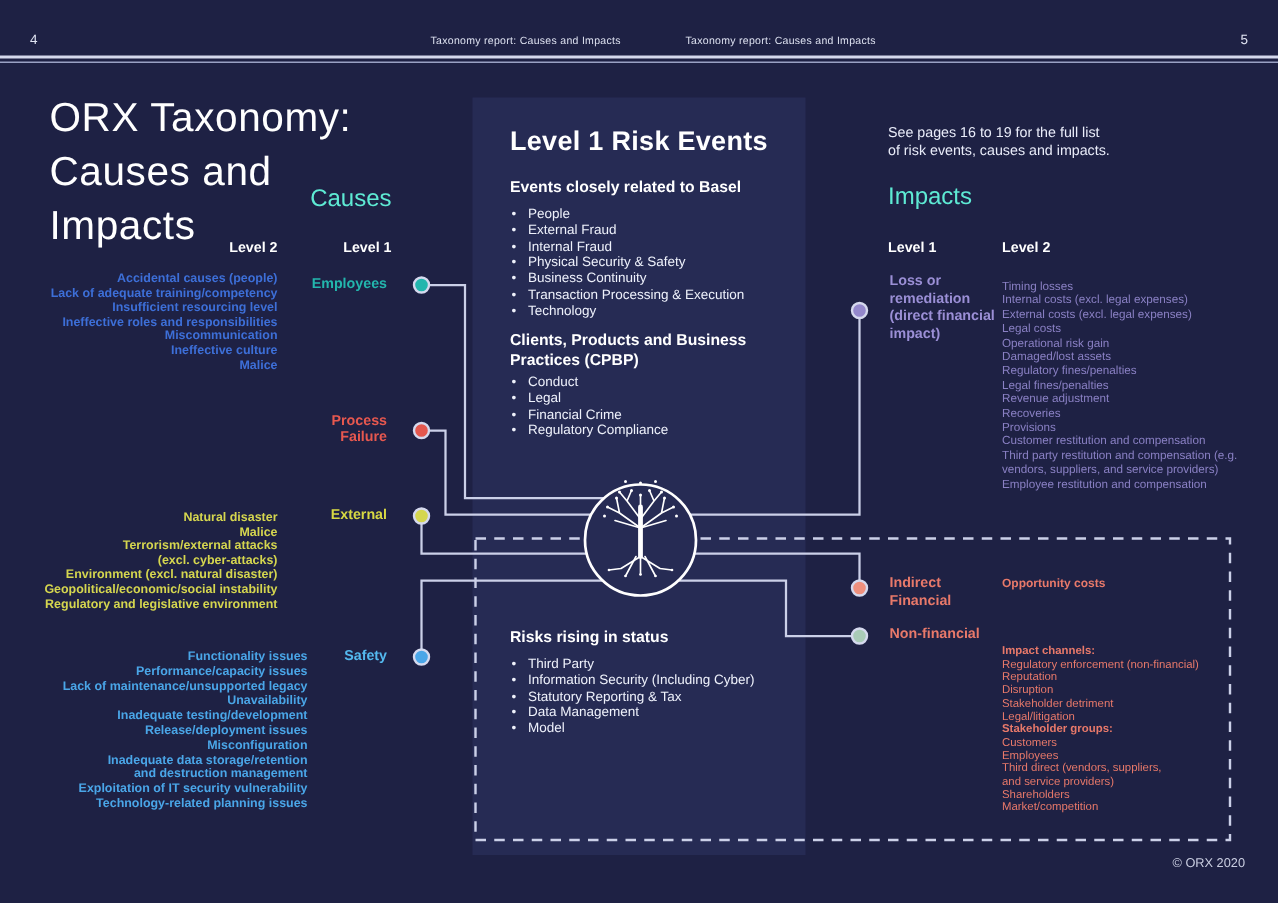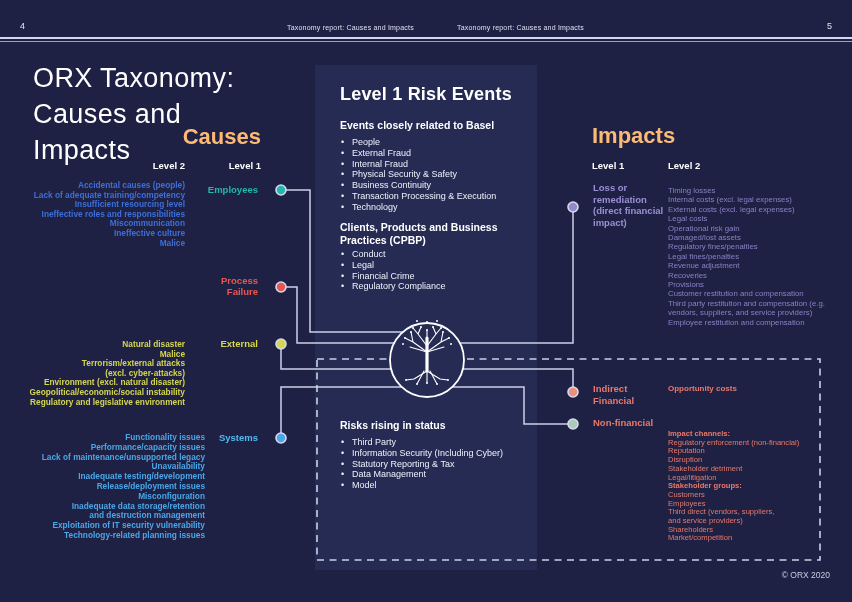--- a/index.html
+++ b/index.html
@@ -11,21 +11,21 @@
   .hdr-num{top:21px;font-size:9px;color:#e2e5f4;}
   .hdr-title{top:24px;font-size:7px;letter-spacing:.2px;color:#dde1f0;}
   .rule-thick{top:37px;left:0;width:852px;height:2px;background:#d4d8ec;}
   .rule-thin{top:41px;left:0;width:852px;height:1px;background:#9aa1c4;}
 
   
   .main-title{left:33px;top:60px;font-size:27px;line-height:36px;font-weight:400;
               letter-spacing:.4px;white-space:pre-line;color:#ffffff;}
 
   
-  .sec-heading{font-size:22px;font-weight:700;color:#fdba74;}
+  .sec-heading{font-size:16px;font-weight:400;color:#5eead4;}
   .col-label{font-size:9.5px;font-weight:700;color:#ffffff;}
 
   
   .cause-l2{left:0;width:185px;text-align:right;font-size:8.3px;line-height:9.6px;font-weight:600;}
   .cause-l2.systems{line-height:9.8px;padding-left:20px;}
   .cause-l1{left:150px;width:108px;text-align:right;font-size:9.5px;line-height:11px;
             font-weight:700;white-space:pre-line;}
 
   
   .see-note{left:592px;top:83px;font-size:9.5px;line-height:12px;color:#e9ecf9;white-space:pre-line;}
@@ -156,21 +156,21 @@
       <div class="ln">Inadequate data storage/retention</div>
       <div class="ln">and destruction management</div>
       <div class="ln">Exploitation of IT security vulnerability</div>
       <div class="ln">Technology-related planning issues</div>
     </div>
 
   <div class="abs cause-l1" style="top:184px;color:#23b6ad">Employees</div>
   <div class="abs cause-l1" style="top:275px;color:#e8584f">Process
 Failure</div>
   <div class="abs cause-l1" style="top:338px;color:#d8d943">External</div>
-  <div class="abs cause-l1" style="top:432px;color:#54b9ef">Systems</div>
+  <div class="abs cause-l1" style="top:432px;color:#54b9ef">Safety</div>
 
   <div class="abs panel-title">Level 1 Risk Events</div>
   <div class="abs panel-sub" style="top:119px">Events closely related to Basel</div>
   <div class="abs panel-list" style="top:137px">
       <div class="bullet">People</div>
       <div class="bullet">External Fraud</div>
       <div class="bullet">Internal Fraud</div>
       <div class="bullet">Physical Security &amp; Safety</div>
       <div class="bullet">Business Continuity</div>
       <div class="bullet">Transaction Processing &amp; Execution</div>
@@ -186,20 +186,22 @@
     </div>
   <div class="abs panel-sub" style="top:419px">Risks rising in status</div>
   <div class="abs panel-list" style="top:437px">
       <div class="bullet">Third Party</div>
       <div class="bullet">Information Security (Including Cyber)</div>
       <div class="bullet">Statutory Reporting &amp; Tax</div>
       <div class="bullet">Data Management</div>
       <div class="bullet">Model</div>
     </div>
 
+  <div class="abs see-note">See pages 16 to 19 for the full list
+of risk events, causes and impacts.</div>
   <div class="abs sec-heading" style="left:592px;top:123px">Impacts</div>
   <div class="abs col-label" style="left:592px;top:160px">Level 1</div>
   <div class="abs col-label" style="left:668px;top:160px">Level 2</div>
 
   <div class="abs imp-l1" style="top:182px;color:#9b8fd6">Loss or
 remediation
 (direct financial
 impact)</div>
   <div class="abs imp-l2" style="top:186px;color:#8a80c4">
       <div class="ln">Timing losses</div>

